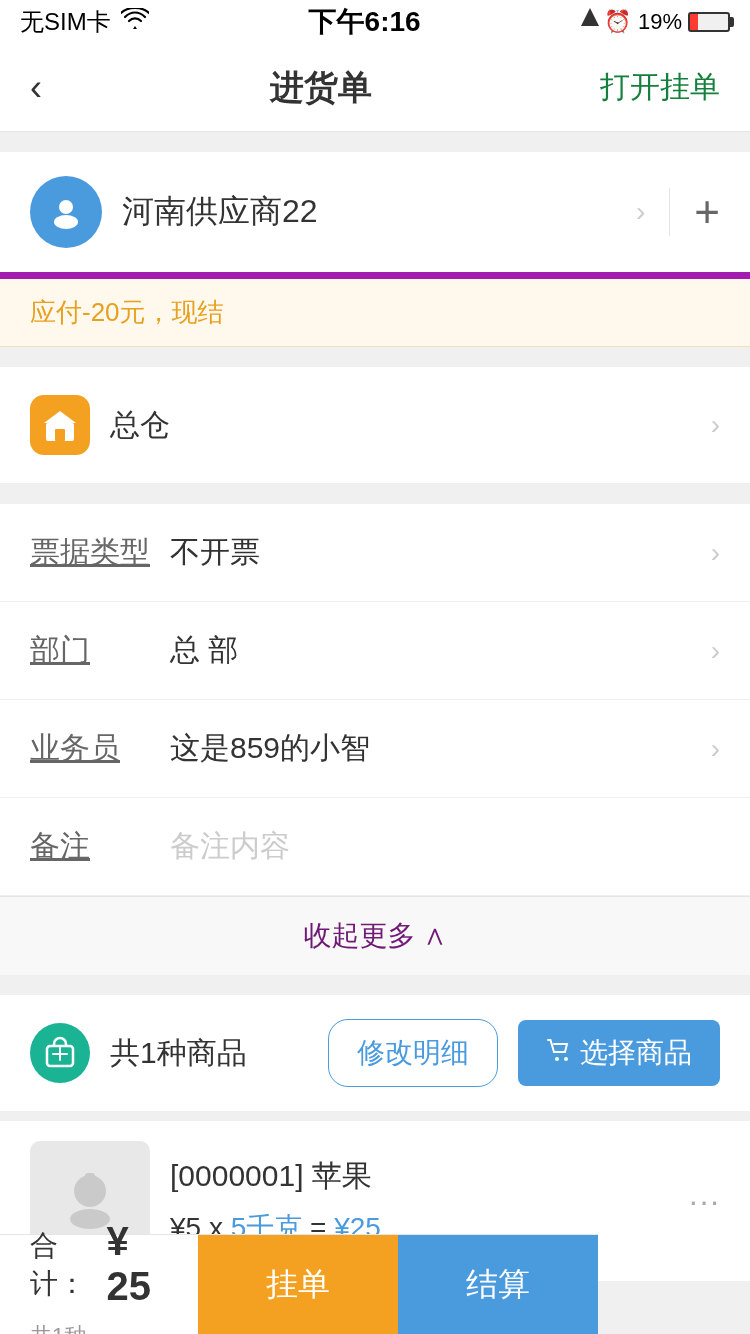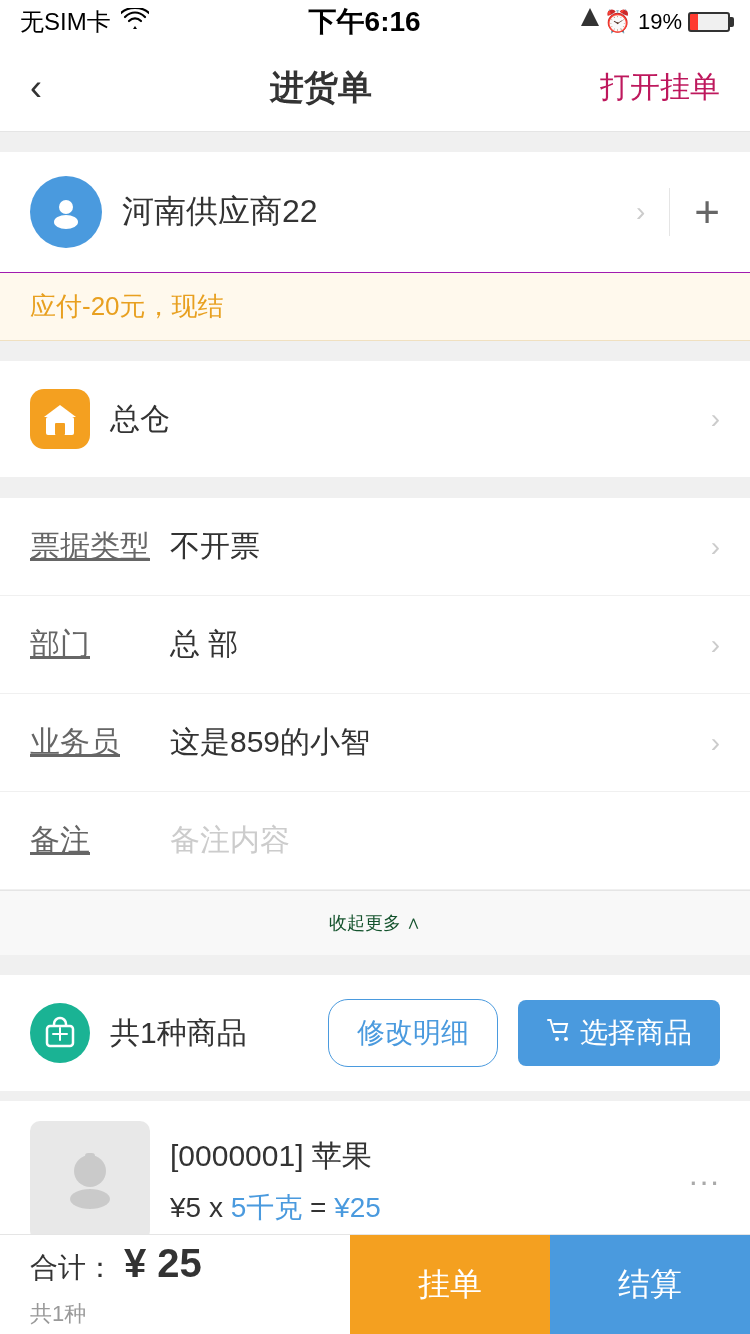--- a/index.html
+++ b/index.html
@@ -64,21 +64,21 @@
       color: #333;
       cursor: pointer;
     }
     .nav-title {
       font-size: 34px;
       font-weight: 600;
       color: #333;
     }
     .nav-action {
       font-size: 30px;
-      color: #be185d;
+      color: #15803d;
       cursor: pointer;
       text-align: center;
     }
 
     
     .section-divider {
       height: 20px;
       background: #f0f0f0;
     }
 
@@ -128,21 +128,21 @@
       font-size: 28px;
       margin-left: 10px;
     }
 
     
     .notice-banner {
       background: #fff9ed;
       padding: 16px 30px;
       font-size: 26px;
       color: #e8a020;
-      border-top: 1px solid #a21caf;
+      border-top: 7px solid #a21caf;
       border-bottom: 1px solid #f0e0c0;
     }
 
     
     .form-row {
       background: #fff;
       display: flex;
       align-items: center;
       padding: 28px 30px;
       border-bottom: 1px solid #f0f0f0;
@@ -185,22 +185,22 @@
       padding: 28px 30px;
       border-bottom: 1px solid #f0f0f0;
       min-height: 88px;
     }
 
     
     .collapse-row {
       background: #f8f8f8;
       text-align: center;
       padding: 20px;
-      font-size: 18px;
-      color: #14532d;
+      font-size: 28px;
+      color: #701a75;
       border-top: 1px solid #e5e5e5;
     }
 
     
     .product-section-header {
       background: #fff;
       display: flex;
       align-items: center;
       padding: 24px 30px;
       gap: 20px;
@@ -284,21 +284,21 @@
       color: #aaa;
       font-size: 32px;
       cursor: pointer;
     }
 
     
     .bottom-bar {
       position: fixed;
       bottom: 0;
       left: 0;
-      width: 750px;
+      width: 598px;
       height: 100px;
       background: #fff;
       display: flex;
       align-items: stretch;
       border-top: 1px solid #e5e5e5;
     }
     .bottom-total {
       flex: 1;
       display: flex;
       flex-direction: column;

